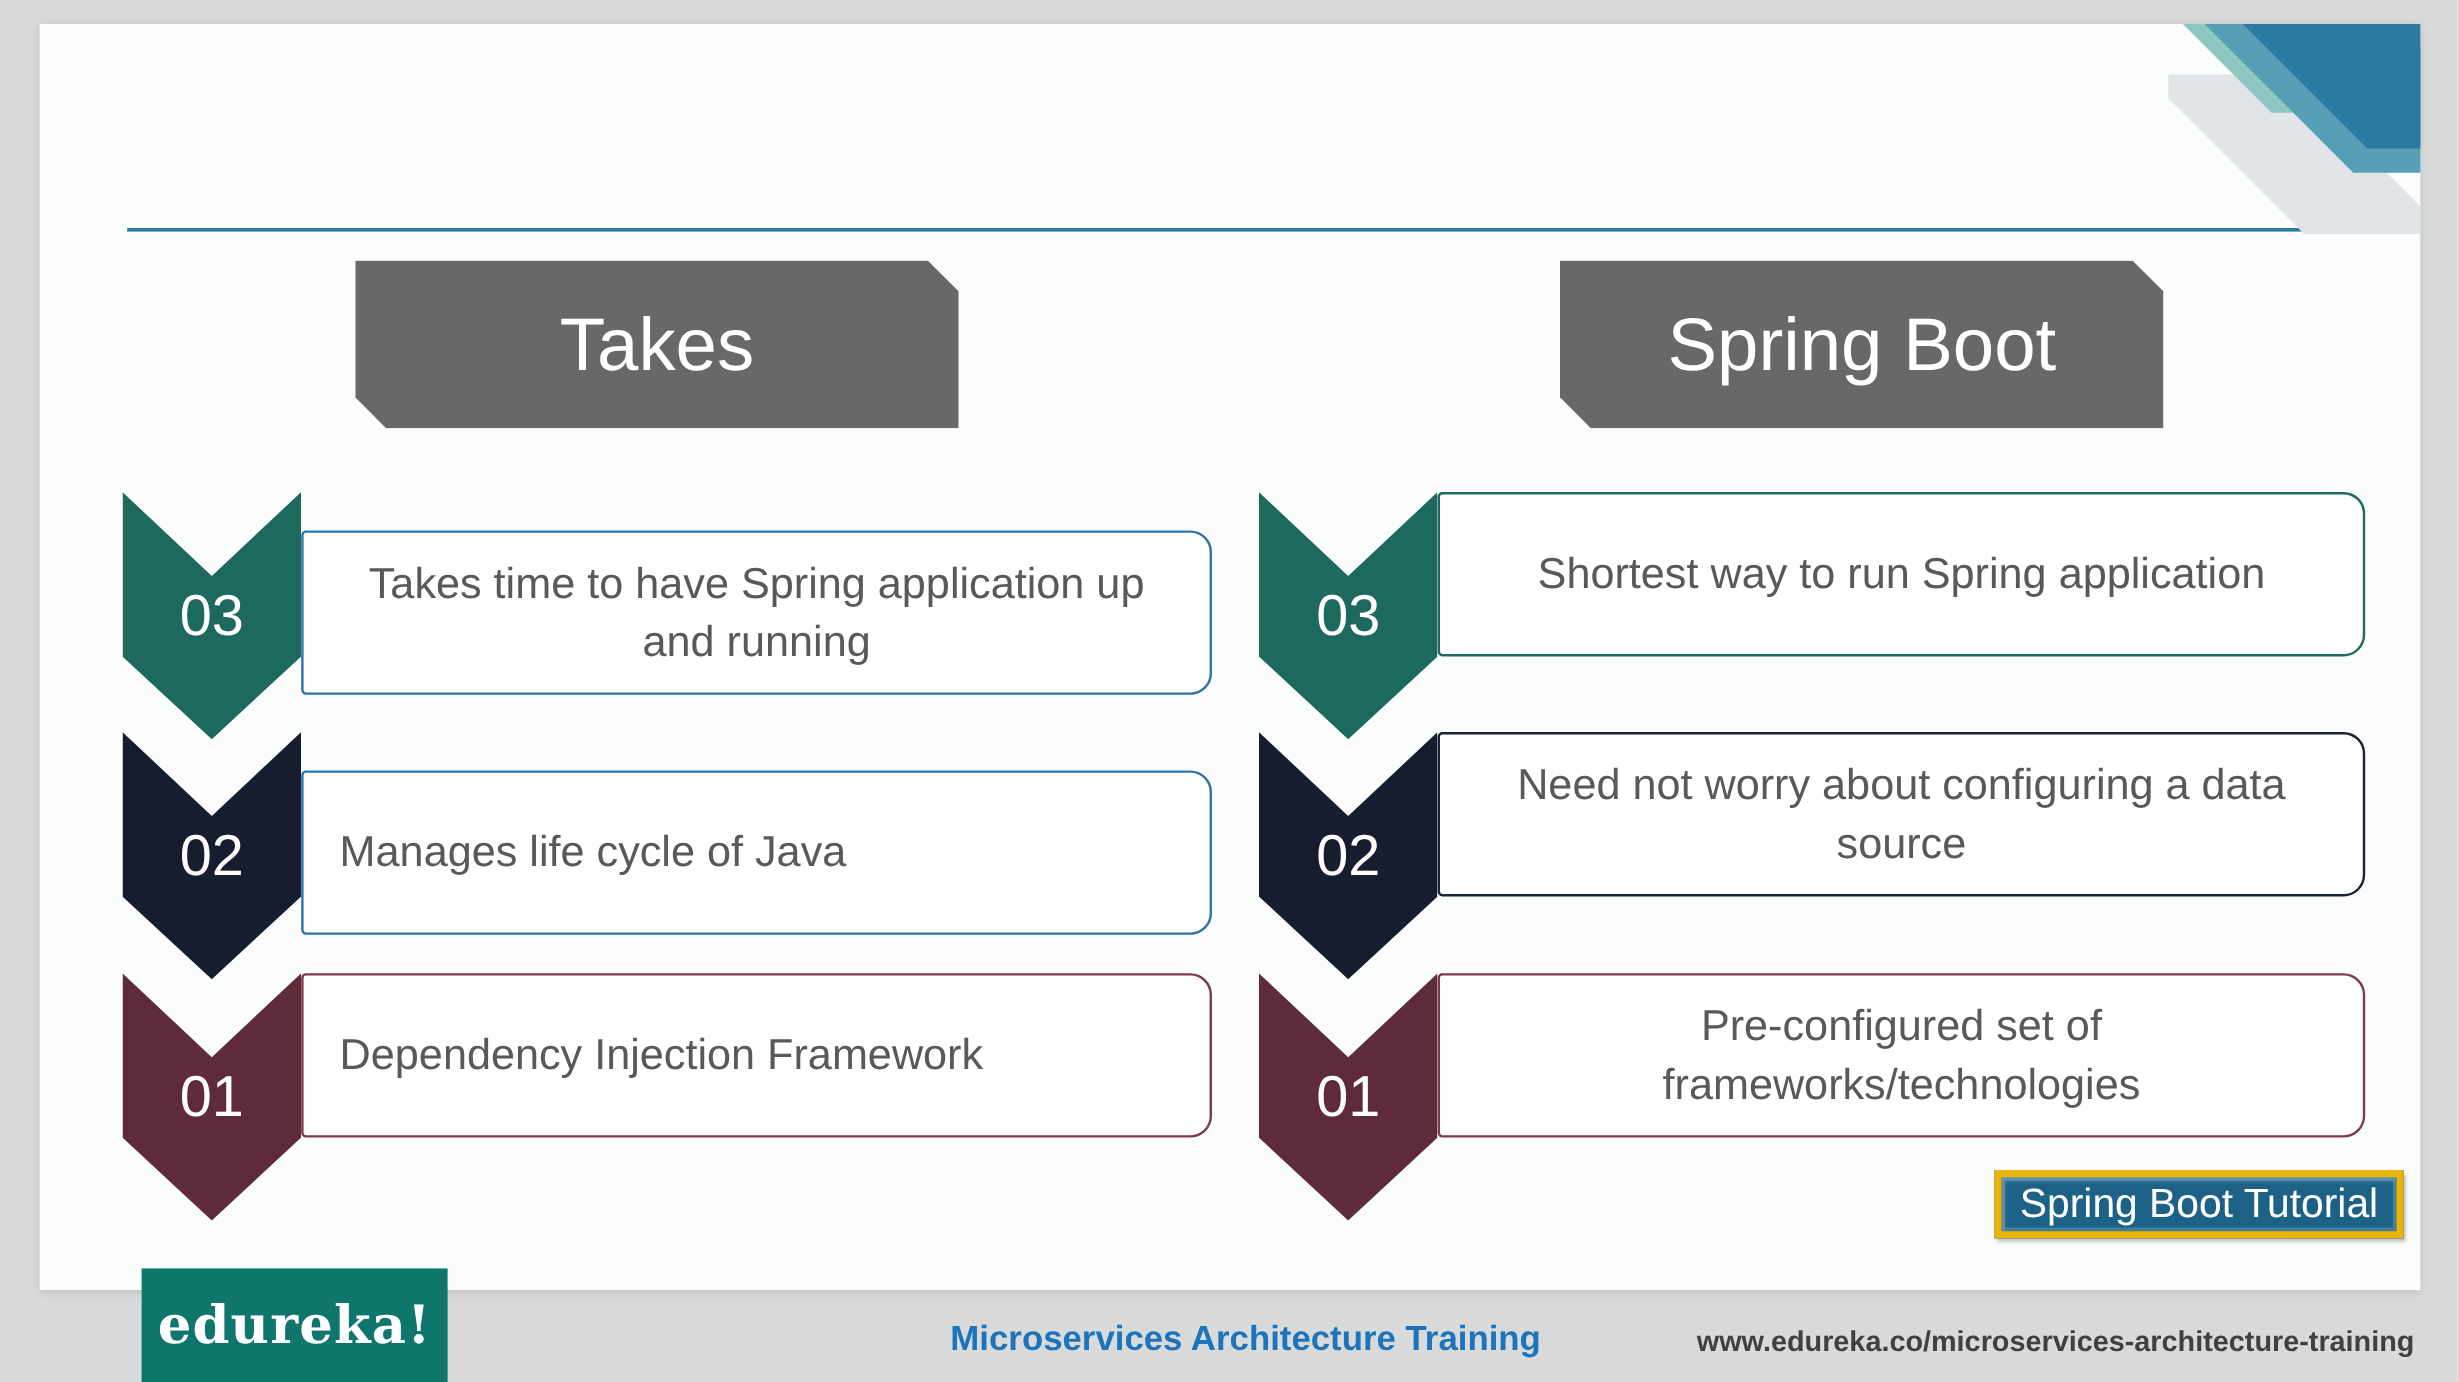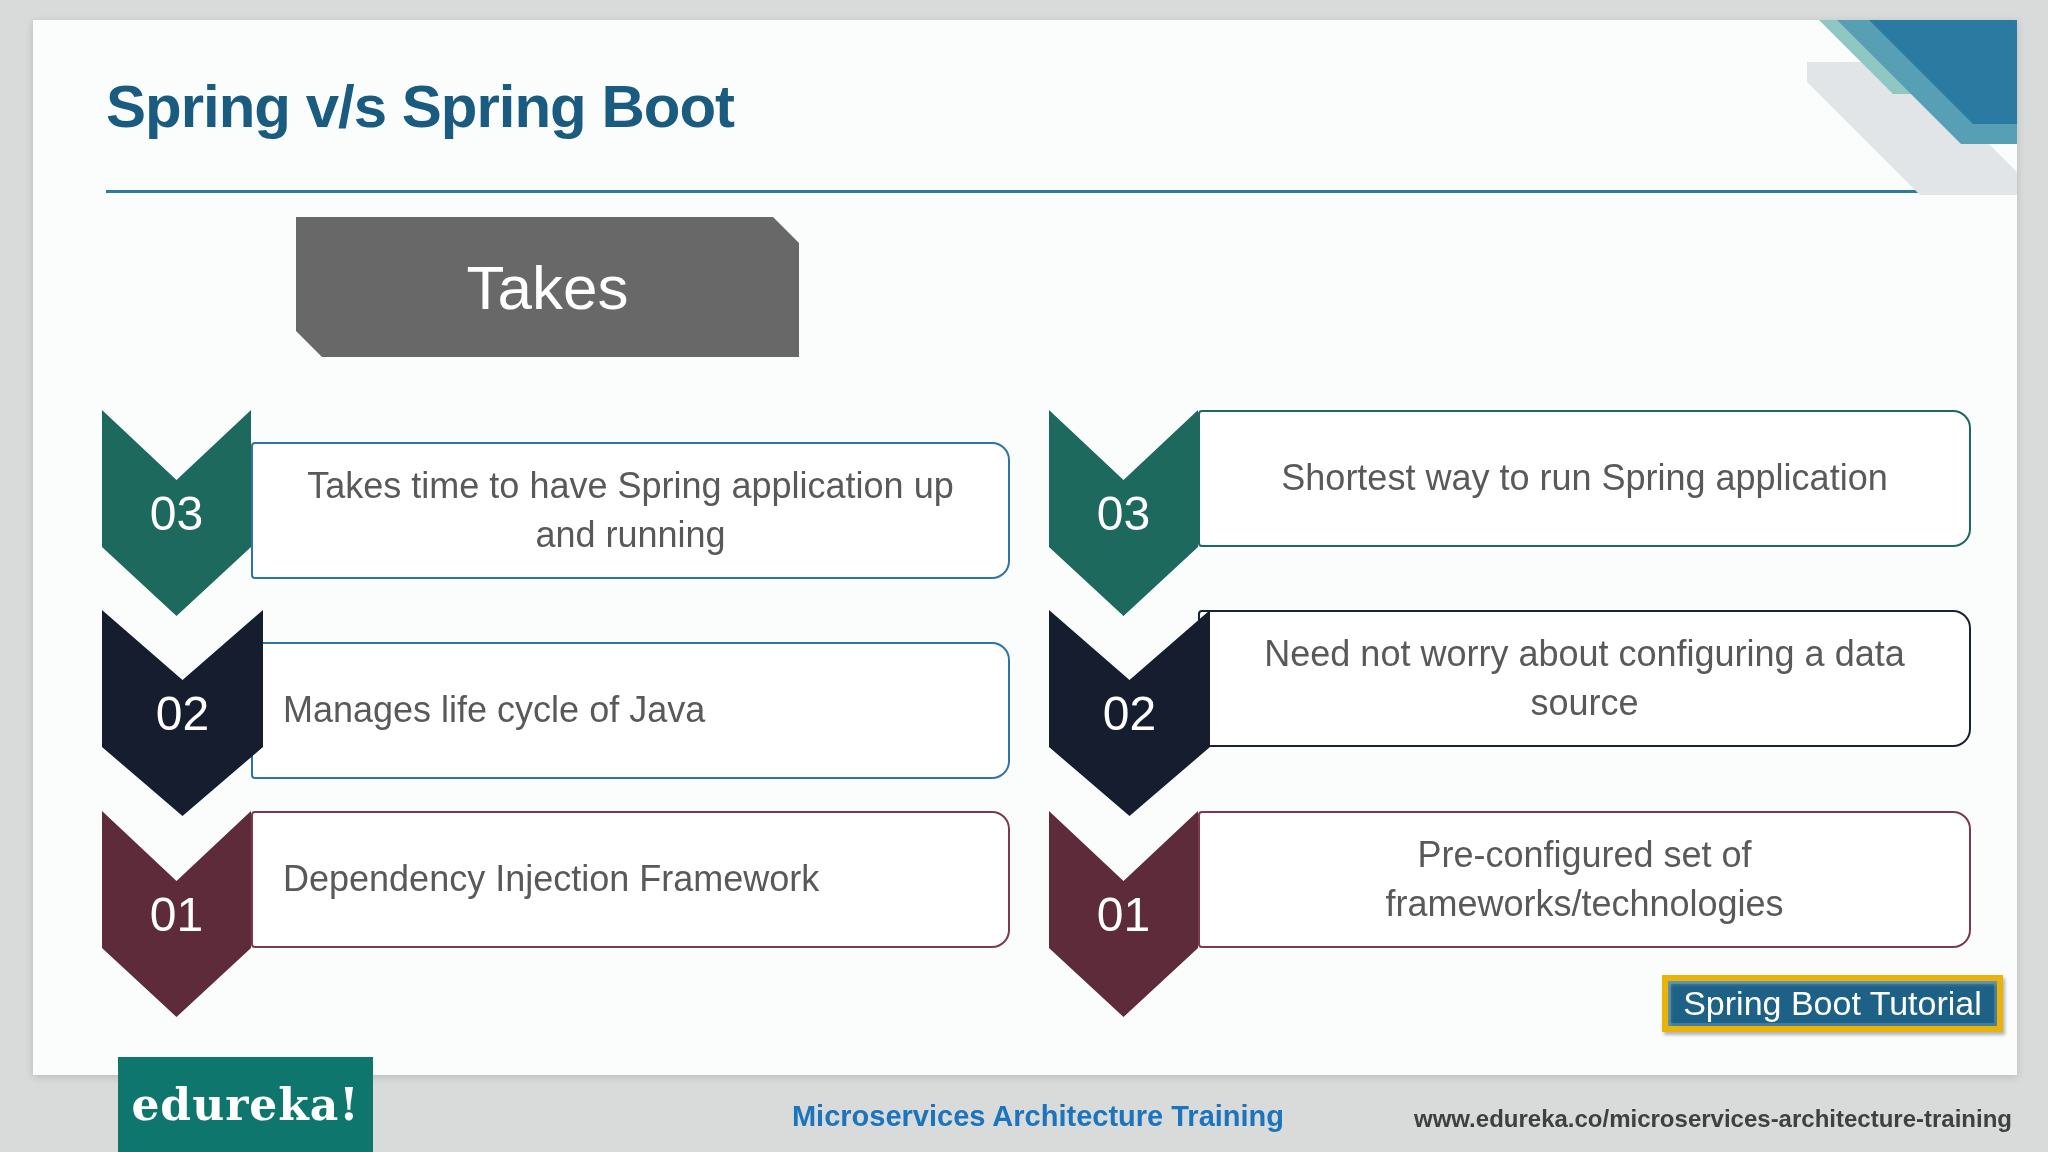--- a/index.html
+++ b/index.html
@@ -29,21 +29,21 @@
   .banner.left{left:263px;}
   .banner.right{left:1267px;}
 
   
   .chev{position:absolute;width:149px;height:206px;z-index:2;
         clip-path:polygon(0 0,50% 34%,100% 0,100% 66.5%,50% 100%,0 66.5%);}
   .chev .num{position:absolute;left:0;right:0;top:70px;height:67px;display:flex;
              align-items:center;justify-content:center;color:#fff;font-size:48px;}
   .col-l .chev{left:69px;}
   .col-r .chev{left:1016px;}
-  .row0{top:390px;} .row1{top:590px;padding-left:12px;} .row2{top:791px;}
+  .row0{top:390px;} .row1{top:590px;} .row2{top:791px;}
 
   .ibox{position:absolute;height:137px;background:#fff;border:2px solid #2E74A6;
         border-radius:4px 18px 18px 4px;box-sizing:border-box;display:flex;align-items:center;
         padding:0 30px;font-size:36px;color:#595959;line-height:1.36;z-index:1;}
   .col-l .ibox{left:218px;width:759px;}
   .col-r .ibox{left:1165px;width:773px;}
   .ibox.center{justify-content:center;text-align:center;}
   .bd-blue{border-color:#2E74A6;margin-top:32px;}
   .bd-teal{border-color:#1E695D;}
   .bd-navy{border-color:#1A2233;}
@@ -66,32 +66,34 @@
   .course{position:absolute;left:0;right:0;top:1100px;text-align:center;color:#1B74BC;
           font-weight:bold;font-size:29px;padding-left:28px;}
   .weburl{position:absolute;right:36px;top:1105px;color:#404040;font-weight:bold;font-size:24px;
           text-decoration:none;}
 </style>
 </head>
 <body>
 
 <div class="slide">
 
-  <div class="title">Spring v/s Spring Boot</div>
   <div class="title-rule"></div>
 
   <div class="deco">
     <div class="deco-gray"></div>
     <div class="deco-sea"></div>
     <div class="deco-mid"></div>
     <div class="deco-dark"></div>
   </div>
 
   <div class="banner left">
     <span>Takes</span>
+  </div>
+  <div class="banner right">
+    <span>Spring Boot</span>
   </div>
 
   <div class="col-l">
     <div class="chev bg-teal row0">
       <div class="num">03</div>
     </div>
     <div class="ibox bd-blue center row0">
       <span>Takes time to have Spring application up and running</span>
     </div>
 

